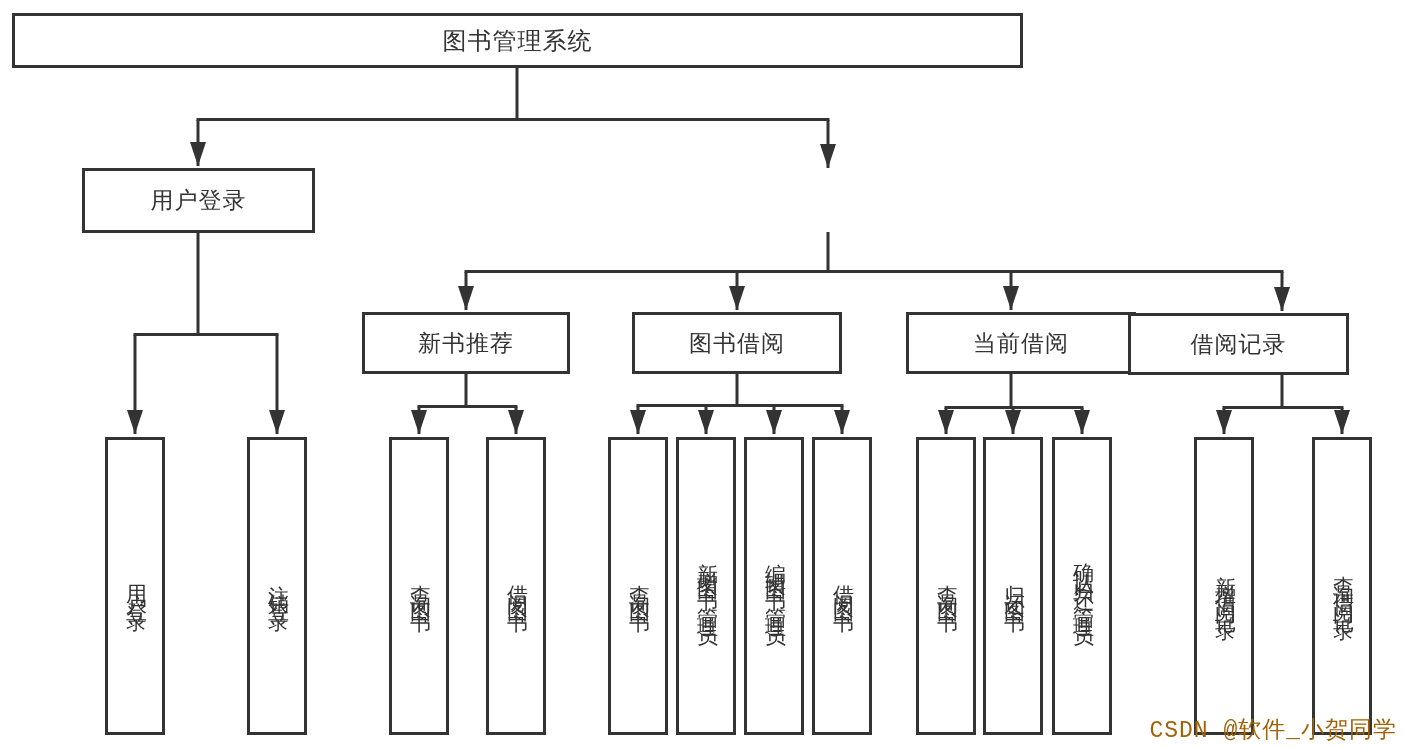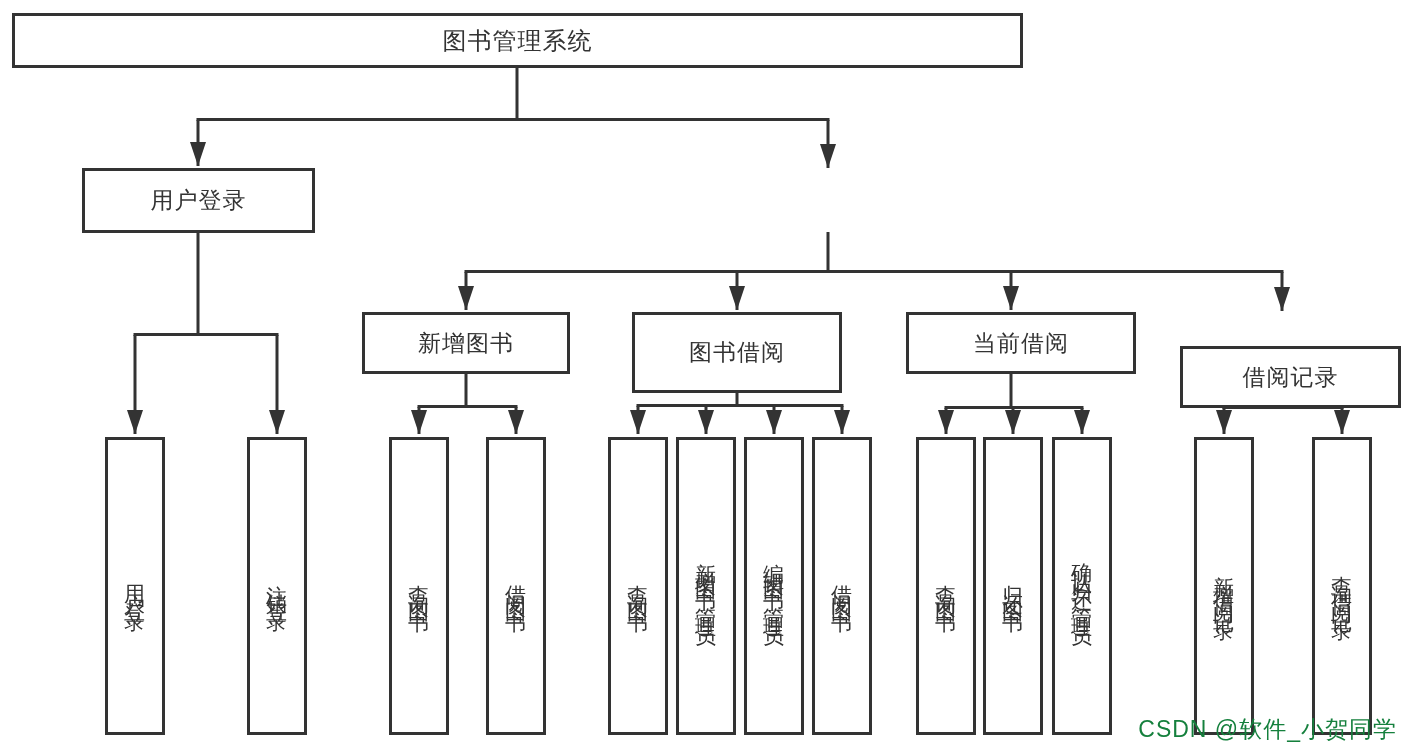--- a/index.html
+++ b/index.html
@@ -1,20 +1,20 @@
 <!DOCTYPE html>
 <html><head>
 <meta charset="utf-8">
 <style>
   html,body{margin:0;padding:0;background:#ffffff;}
   #canvas{
     position:relative;
     width:1405px;height:747px;
     background:#ffffff;
-    font-family:Liberation Sans, sans-serif;
+    font-family:Liberation Mono, monospace;
     overflow:hidden;
   }
   #connectors{position:absolute;left:0;top:0;width:1405px;height:747px;}
   .node{
     position:absolute;
     background:#ffffff;
     border:3px solid #333333;
     box-sizing:border-box;
     display:flex;align-items:center;justify-content:center;
     color:#333333;
@@ -28,21 +28,21 @@
     font-size:21px;
     letter-spacing:9px;
     line-height:1;
     color:#333333;
     white-space:nowrap;
   }
   #watermark{
     position:absolute;
     right:8px;top:714px;
     font-size:23px;
-    color:#15803d;
+    color:#a16207;
     letter-spacing:1px;
     white-space:nowrap;
   }
 </style>
 </head>
 <body>
 
 <div id="canvas">
 
   <svg id="connectors" viewBox="0 0 1405 747" xmlns="http://www.w3.org/2000/svg">
@@ -85,24 +85,24 @@
       <path d="M1282,375 L1282,409 M1222.5,407.5 L1343.5,407.5"></path>
       <line x1="1224" y1="408" x2="1224" y2="434" marker-end="url(#arrow)"></line>
       <line x1="1342" y1="408" x2="1342" y2="434" marker-end="url(#arrow)"></line>
     </g>
   </svg>
 
   <div class="node hnode root" style="left:12px;top:13px;width:1011px;height:55px;">图书管理系统</div>
 
   <div class="node hnode" style="left:82px;top:168px;width:233px;height:65px;">用户登录</div>
 
-  <div class="node hnode" style="left:362px;top:312px;width:208px;height:62px;">新增图书</div>
-  <div class="node hnode" style="left:632px;top:312px;width:210px;height:81px;">图书借阅</div>
+  <div class="node hnode" style="left:362px;top:312px;width:208px;height:62px;">新书推荐</div>
+  <div class="node hnode" style="left:632px;top:312px;width:210px;height:62px;">图书借阅</div>
   <div class="node hnode" style="left:906px;top:312px;width:230px;height:62px;">当前借阅</div>
-  <div class="node hnode" style="left:1180px;top:313px;width:221px;height:62px;margin-top:33px;">借阅记录</div>
+  <div class="node hnode" style="left:1128px;top:313px;width:221px;height:62px;">借阅记录</div>
 
   <div class="node vnode" style="left:105px;">
     <span class="vtext">用户登录</span>
   </div>
   <div class="node vnode" style="left:247px;">
     <span class="vtext">注销登录</span>
   </div>
 
   <div class="node vnode" style="left:389px;">
     <span class="vtext">查询图书</span>

